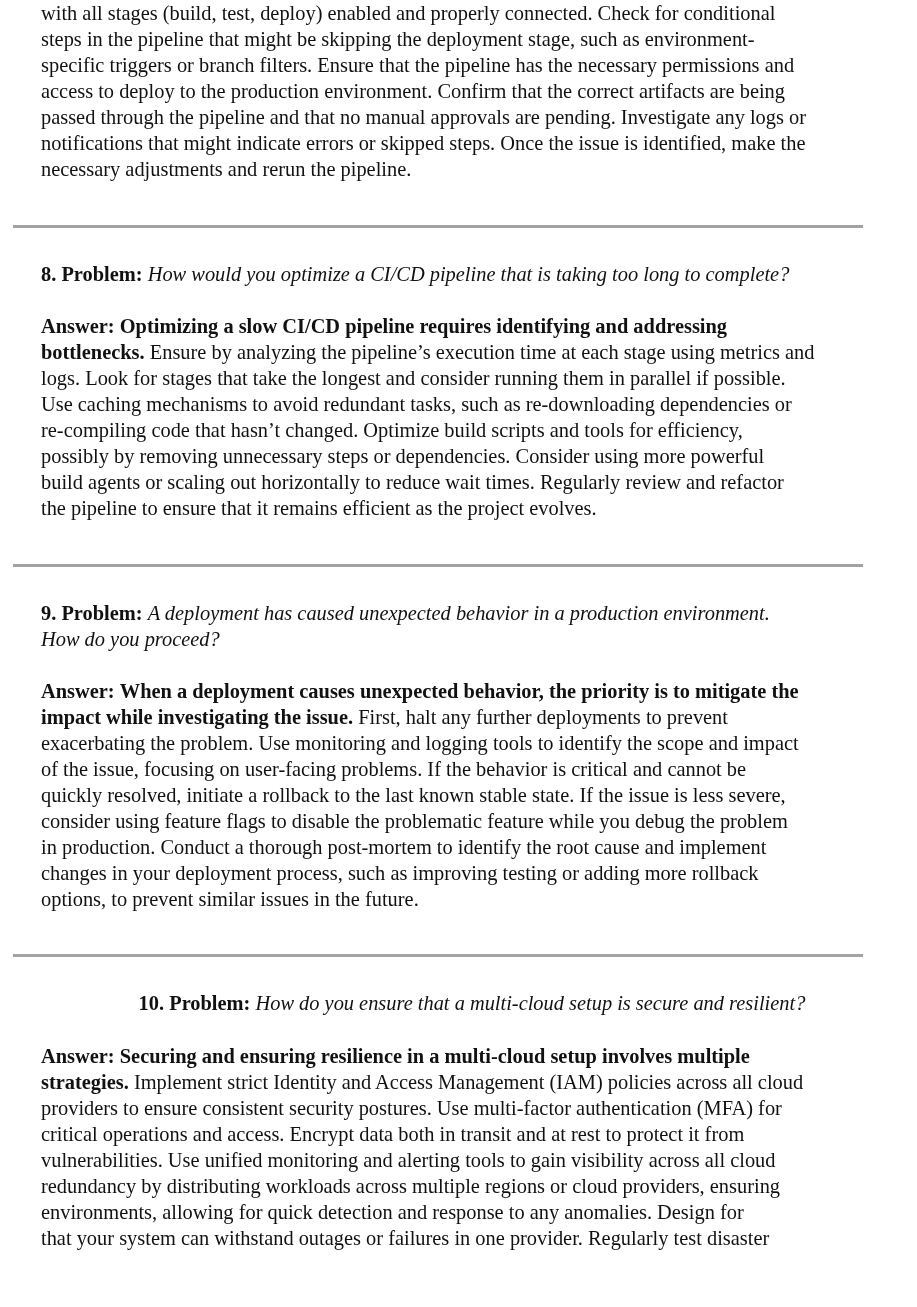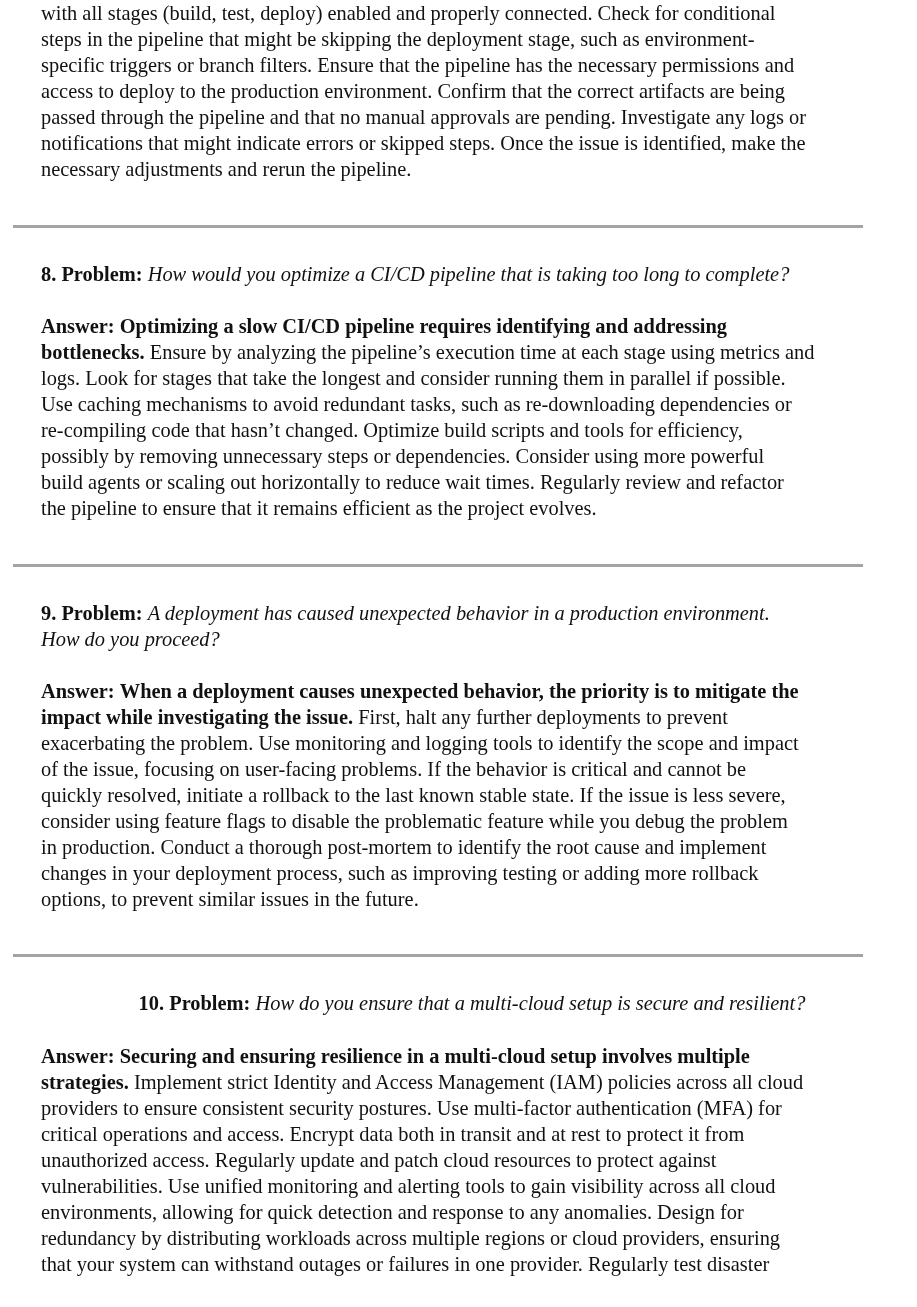--- a/index.html
+++ b/index.html
@@ -119,18 +119,17 @@
   <span class="line">
     <b>Answer:</b>
     <b>Securing and ensuring resilience in a multi-cloud setup involves multiple</b>
   </span>
   <span class="line">
     <b>strategies.</b>
     <span>Implement strict Identity and Access Management (IAM) policies across all cloud</span>
   </span>
   <span class="line">providers to ensure consistent security postures. Use multi-factor authentication (MFA) for</span>
   <span class="line">critical operations and access. Encrypt data both in transit and at rest to protect it from</span>
-  <span class="line">unauthorized access. Regularly update and patch cloud resources to protect against</span>
   <span class="line">vulnerabilities. Use unified monitoring and alerting tools to gain visibility across all cloud</span>
+  <span class="line">redundancy by distributing workloads across multiple regions or cloud providers, ensuring</span>
   <span class="line">environments, allowing for quick detection and response to any anomalies. Design for</span>
-  <span class="line">redundancy by distributing workloads across multiple regions or cloud providers, ensuring</span>
   <span class="line">that your system can withstand outages or failures in one provider. Regularly test disaster</span>
 </div>
 
 </body></html>

